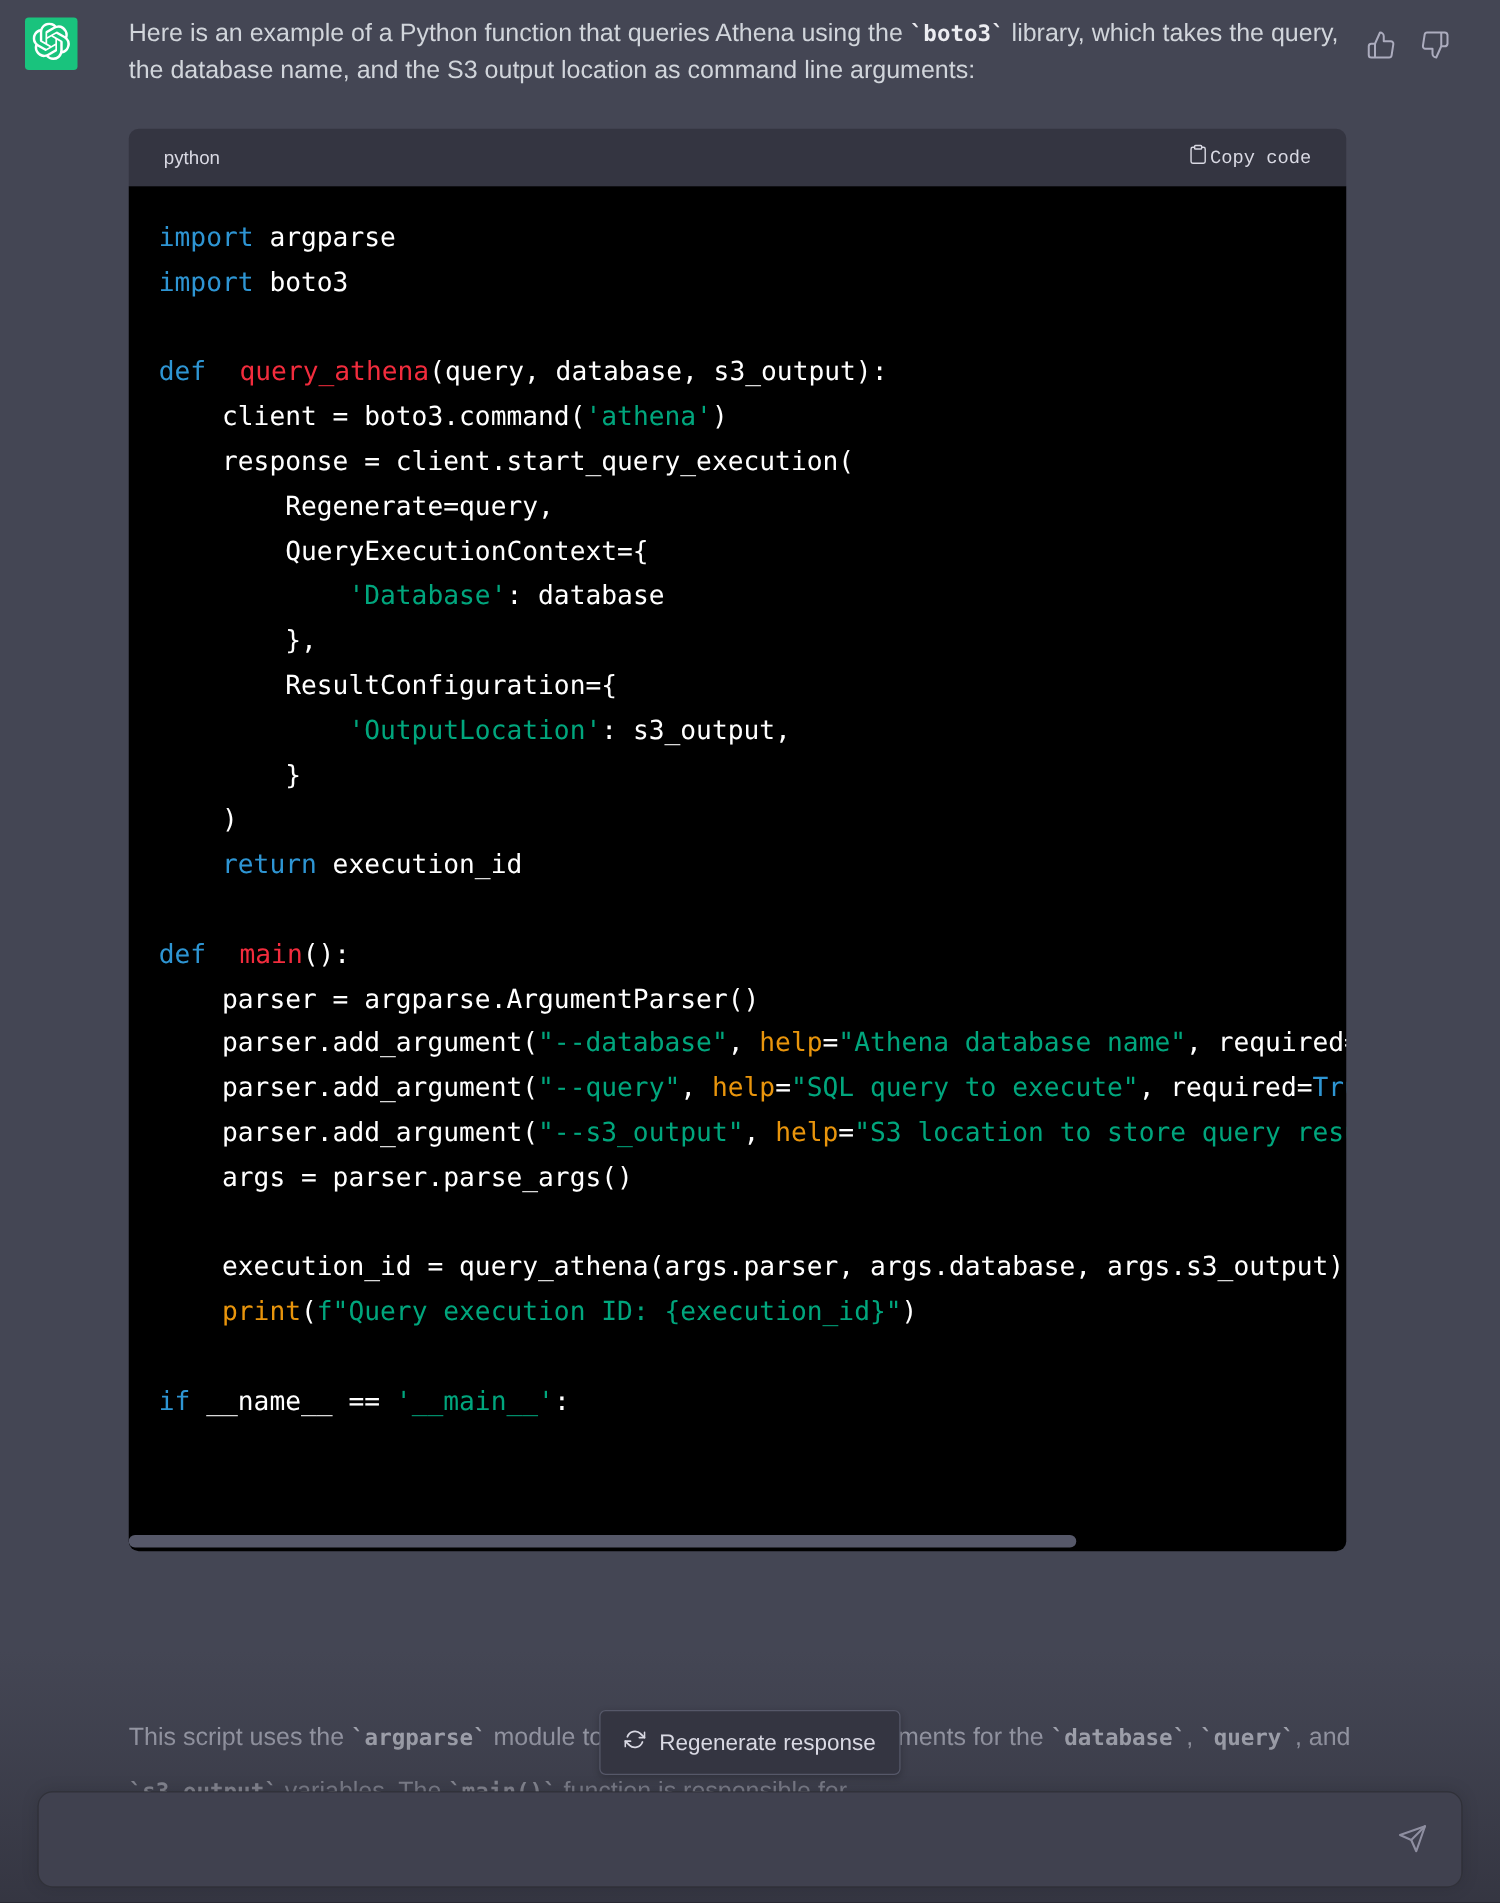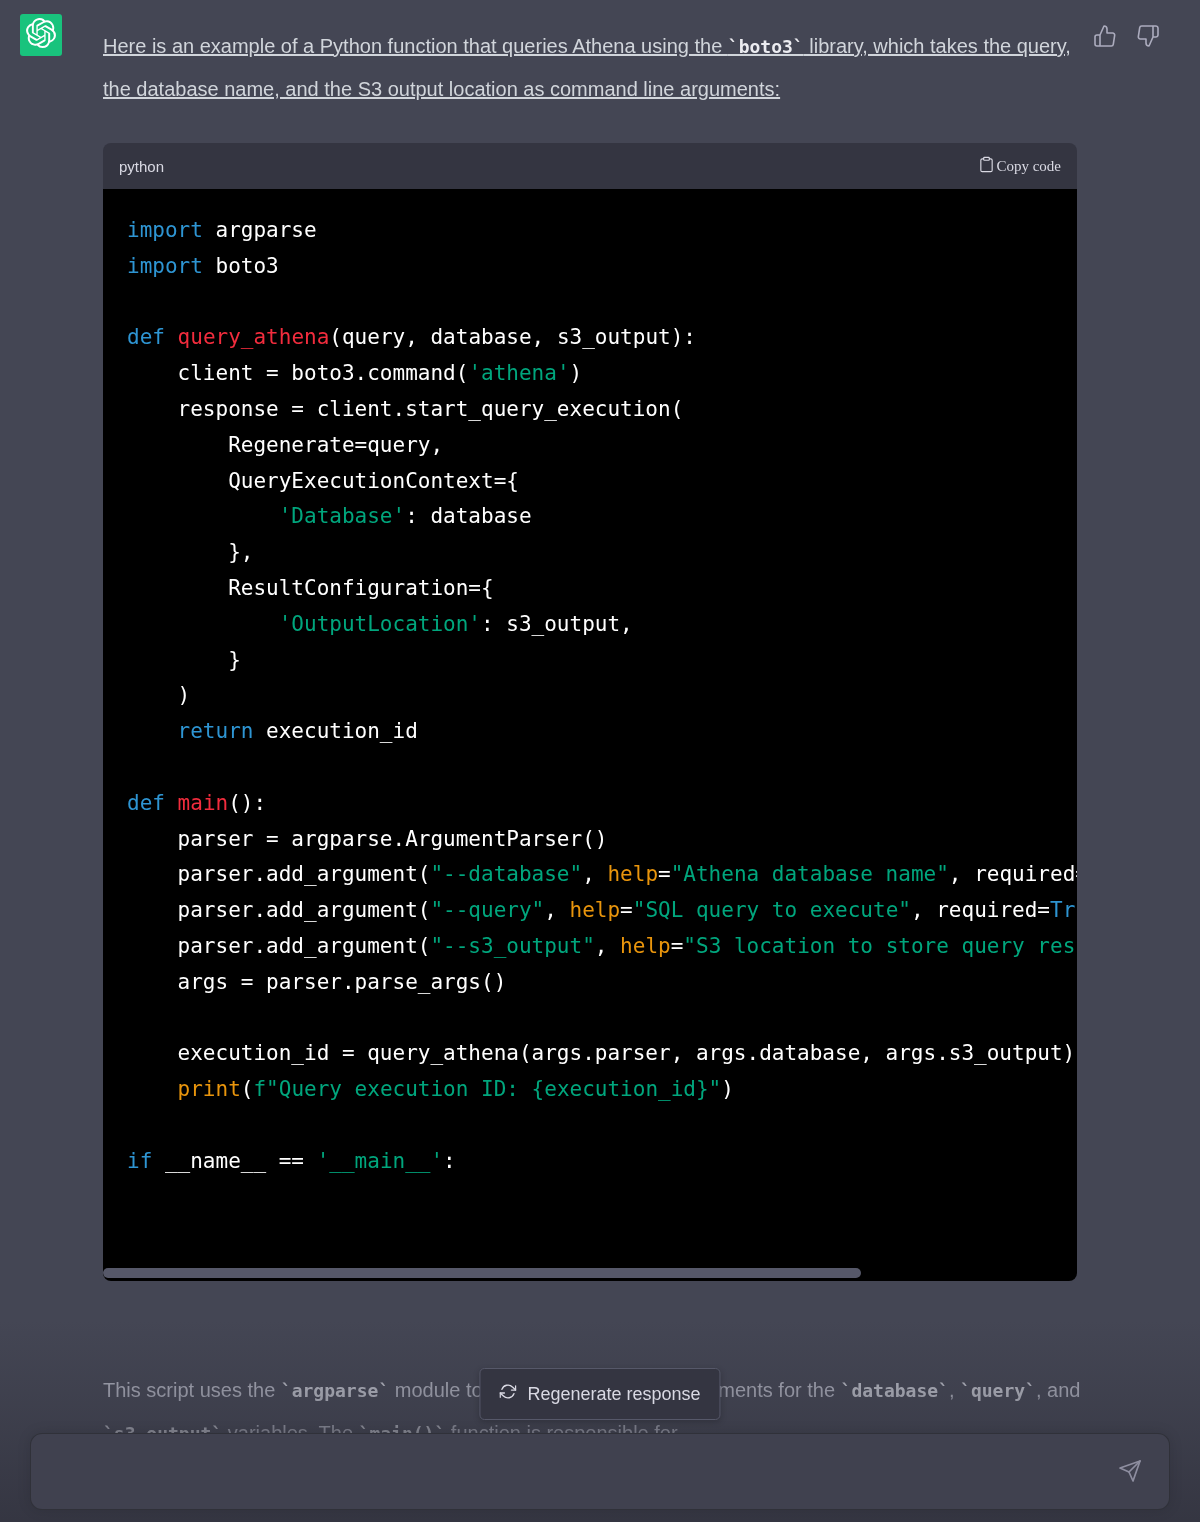--- a/index.html
+++ b/index.html
@@ -19,47 +19,47 @@
   }
   .avatar svg { width:30px; height:30px; fill:#ffffff; }
 
   
   .feedback { position:absolute; left:1093px; top:24px; display:flex; gap:19px; }
   .feedback svg { width:24px; height:24px; stroke:#acacbe; fill:none; stroke-width:1.6; stroke-linecap:round; stroke-linejoin:round; cursor:pointer; }
 
   
   .content { position:absolute; left:103px; top:0; width:974px; }
   .intro {
-    padding-top:25px; font-size:20px; line-height:42px; color:#d1d5db;text-decoration:underline;
+    padding-top:13px; font-size:20px; line-height:28px; color:#d1d5db;
   }
   .inline-code {
     font-family:"DejaVu Sans Mono", monospace;
     font-weight:700; font-size:18px; color:#ececf1;
   }
 
   
   .codeblock { margin-top:33px; width:974px; border-radius:8px; }
   .code-header {
     height:46px; background:#343541; border-radius:8px 8px 0 0;
     display:flex; align-items:center; justify-content:space-between;
-    padding:0 16px; font-size:15px; color:#d9d9e3;
+    padding:0 28px; font-size:15px; color:#d9d9e3;
   }
   .copy-btn {
     display:flex; align-items:center; gap:1px; color:#d9d9e3; font-size:15px;
-    background:none; border:none; font-family:Liberation Serif, serif; cursor:pointer;
+    background:none; border:none; font-family:Liberation Mono, monospace; cursor:pointer;
   }
   .copy-btn svg { width:17px; height:17px; stroke:#d9d9e3; fill:none; stroke-width:1.6; stroke-linecap:round; stroke-linejoin:round; }
   .code-body {
     position:relative; background:#000000; border-radius:0 0 8px 8px;
     height:1092px; padding:24px 16px 0 24px; overflow:hidden;
     font-family:"DejaVu Sans Mono", monospace; font-size:21px; color:#ffffff;
   }
   .code-line { height:35.8px; line-height:35.8px; white-space:pre; }
   .tok-k { color:#2e95d3; }
-  .tok-f { color:#f22c3d; }
+  .tok-f { color:#f22c3d;margin-left:14px; }
   .tok-s { color:#00a67d;margin-top:36px; }
   .tok-o { color:#e9950c; }
   .tok-p { color:#ffffff; }
   .h-scrollbar {
     position:absolute; left:0; bottom:3px; height:10px; width:758px;
     background:#565869; border-radius:5px; cursor:pointer;
   }
 
   
   .outro {

